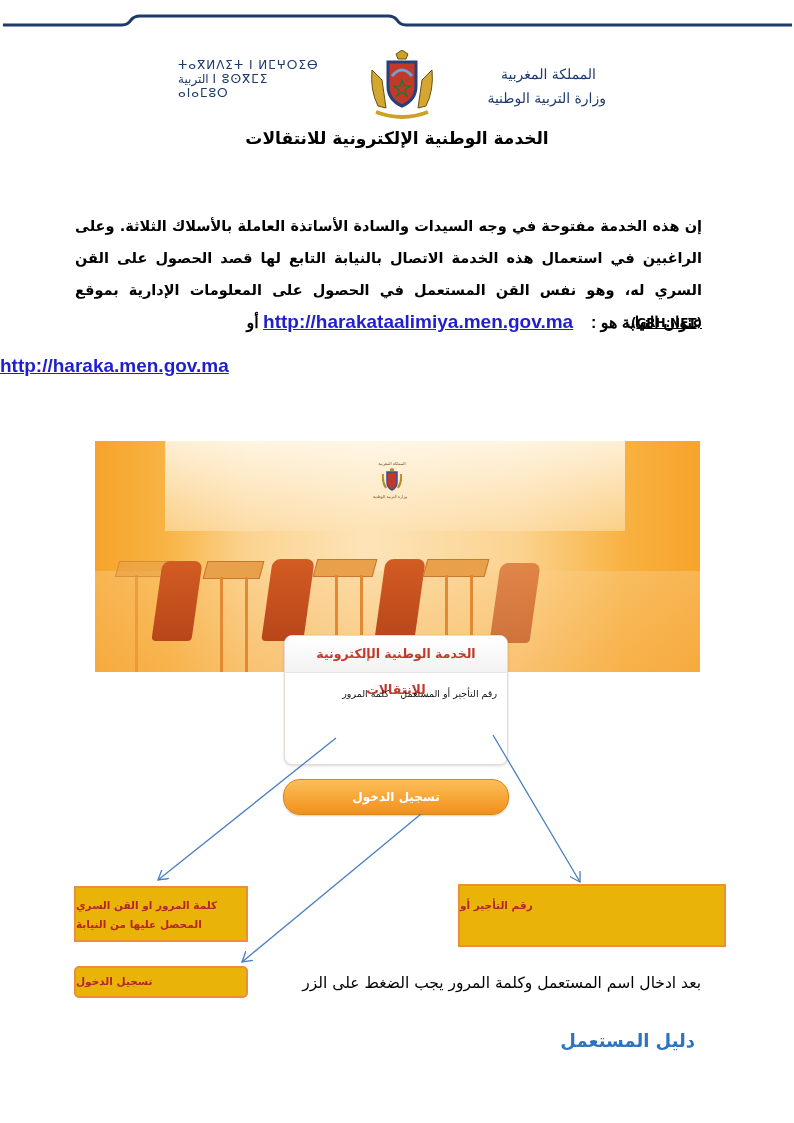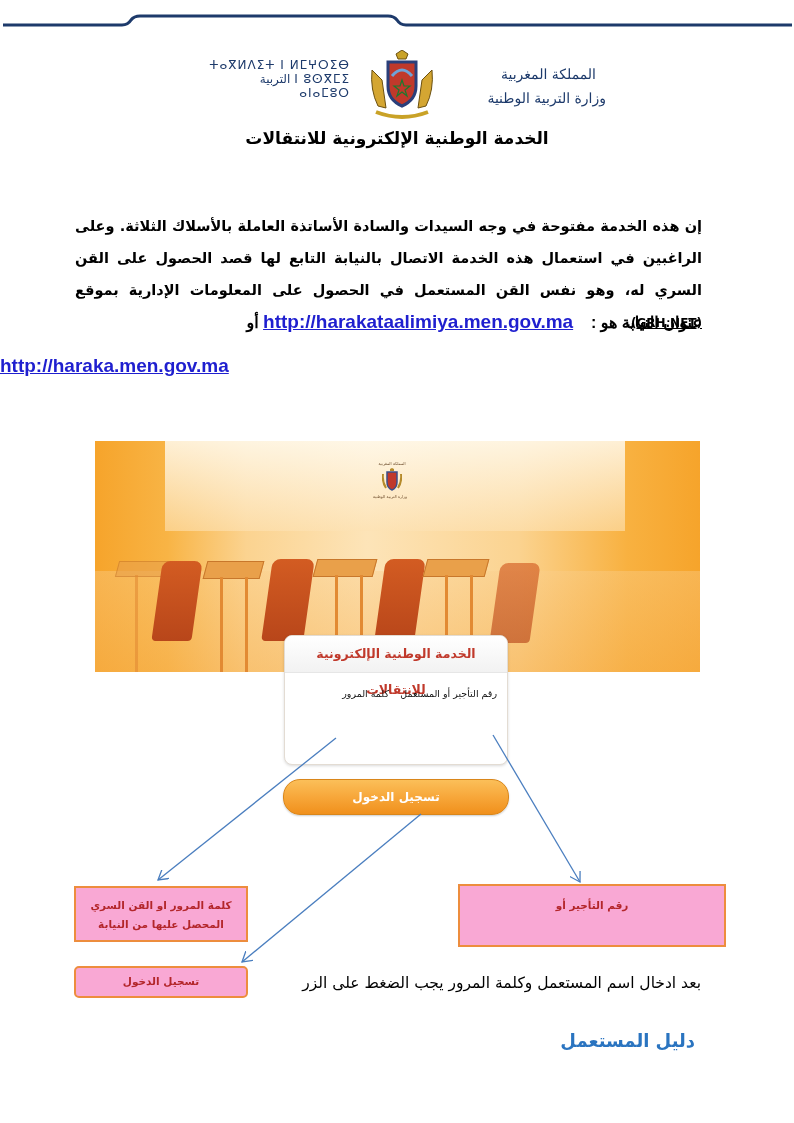--- a/index.html
+++ b/index.html
@@ -3,21 +3,21 @@
 <meta charset="utf-8">
 <style>
   html, body { margin: 0; padding: 0; background: #ffffff; }
   body { width: 794px; height: 1123px; position: relative; overflow: hidden; font-family: "DejaVu Sans", sans-serif; }
   .abs { position: absolute; }
 
   
   #header-line { left: 0; top: 0; width: 794px; height: 40px; }
 
   
-  .tifinagh { color: #1d3a6b; font-family: "DejaVu Sans", sans-serif; font-size: 12px; line-height: 14px; text-align: right; white-space: nowrap; letter-spacing: 1px; }
+  .tifinagh { color: #1d3a6b; font-family: "DejaVu Sans", sans-serif; font-size: 12px; line-height: 14px; text-align: left; white-space: nowrap; letter-spacing: 1px; }
   .ministry-ar { color: #1d3a6b; font-family: "DejaVu Serif", serif; font-size: 14px; line-height: 24px; text-align: right; direction: rtl; white-space: nowrap; }
   .doc-title { font-family: "DejaVu Sans", sans-serif; font-weight: bold; font-size: 17px; color: #000; text-align: center; width: 794px; left: 0; top: 128px; direction: rtl; }
 
   
   .para { left: 75px; top: 210px; width: 627px; font-family: "DejaVu Sans", sans-serif; font-weight: bold; font-size: 14.5px; line-height: 32px; color: #000; direction: rtl; text-align: justify; text-align-last: right; }
   .para .grh { text-decoration: underline; font-size: 12px; }
 
   .addr-line { right: 92px; top: 311px; direction: rtl; font-family: "Liberation Sans", sans-serif; font-weight: bold; font-size: 16px; color: #000; white-space: nowrap; }
   .link { color: #1f1fcf; text-decoration: underline; font-family: "Liberation Sans", sans-serif; font-weight: bold; font-size: 19px; }
   .link2 { left: 0; width: 794px; top: 355px; text-align: left; }
@@ -37,21 +37,21 @@
   #login-card { left: 284px; top: 635px; width: 222px; height: 128px; background: #fff; border: 1px solid #e3dcd3; border-radius: 8px; box-shadow: 0 1px 3px rgba(0,0,0,0.15); overflow: hidden; }
   #login-card .card-head { height: 36px; background: linear-gradient(180deg, #ffffff, #f2f2f2); border-bottom: 1px solid #e6e6e6; text-align: center; line-height: 36px; font-family: "DejaVu Sans", sans-serif; font-weight: bold; font-size: 12.5px; color: #c0392b; direction: rtl; letter-spacing: -0.3px; }
   #login-card .lbl { position: absolute; top: 52px; font-size: 9.5px; color: #111; direction: rtl; white-space: nowrap; font-family: "DejaVu Sans", sans-serif; }
   #login-card input { position: absolute; top: 78px; height: 14px; border: none; background: transparent; outline: none; font-size: 9px; }
 
   #login-btn { left: 283px; top: 779px; width: 224px; height: 34px; border-radius: 17px; border: 1px solid #d9861a;
     background: linear-gradient(180deg, #fbbf59 0%, #f7a73a 50%, #f0901c 100%);
     color: #fff; font-family: "DejaVu Sans", sans-serif; font-weight: bold; font-size: 12px; text-align: center; line-height: 34px; direction: rtl; box-shadow: 0 1px 2px rgba(0,0,0,0.2); cursor: pointer; }
 
   
-  .callout { position: absolute; border: 2.5px solid #ed8d3e; background: #f9a8d4; color: #b3262a; font-family: "DejaVu Sans", sans-serif; font-weight: bold; font-size: 10.5px; text-align: center; direction: rtl; box-sizing: border-box; }
+  .callout { position: absolute; border: 2.5px solid #ed8d3e; background: #eab308; color: #b3262a; font-family: "DejaVu Sans", sans-serif; font-weight: bold; font-size: 10.5px; text-align: left; direction: rtl; box-sizing: border-box; }
   #callout-password { left: 74px; top: 886px; width: 174px; height: 56px; padding-top: 8px; line-height: 19px; }
   #callout-username { left: 458px; top: 884px; width: 268px; height: 63px; padding-top: 6px; line-height: 26px; }
   #callout-login { left: 74px; top: 966px; width: 174px; height: 32px; line-height: 27px; border-radius: 5px; }
 
   .instr { right: 93px; top: 974px; font-family: "DejaVu Sans", sans-serif; font-size: 15.5px; color: #000; direction: rtl; white-space: nowrap; }
   .guide-title { right: 99px; top: 1030px; font-family: "DejaVu Sans", sans-serif; font-weight: bold; font-size: 18px; color: #2a74c0; direction: rtl; white-space: nowrap; }
 
   #arrows { left: 0; top: 0; width: 794px; height: 1123px; pointer-events: none; }
 </style>
 </head>

